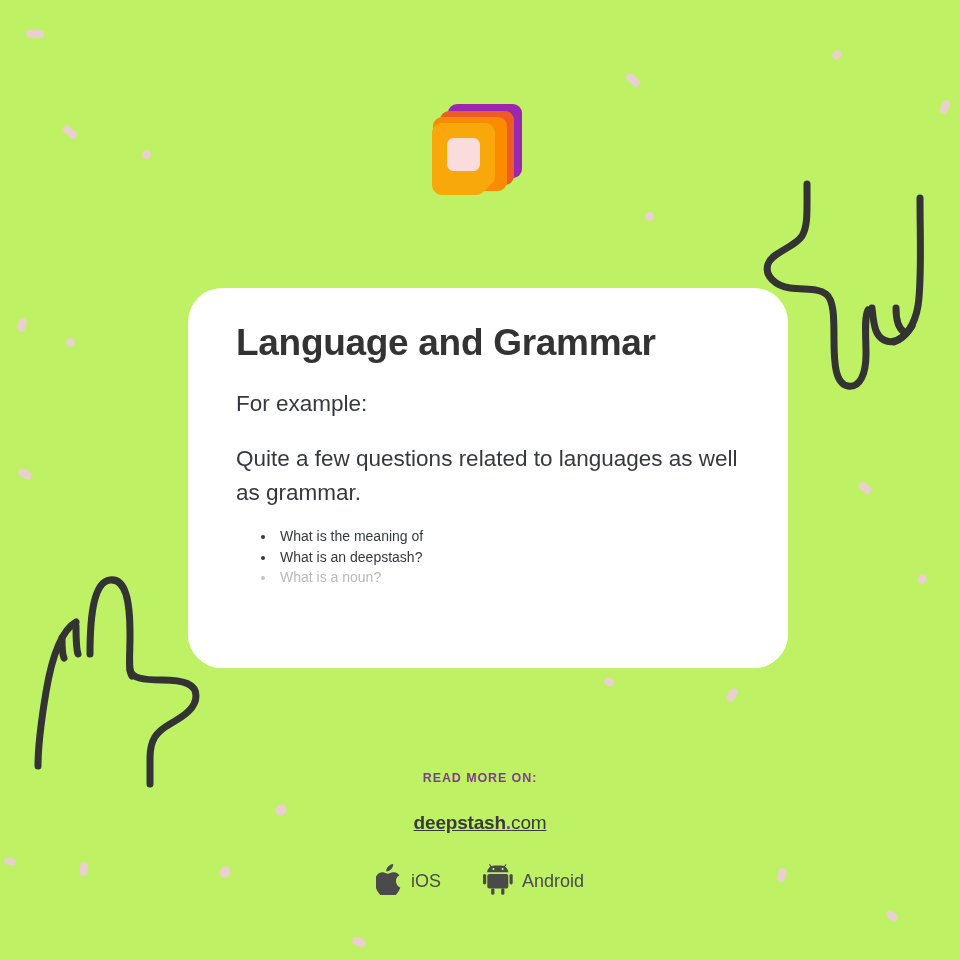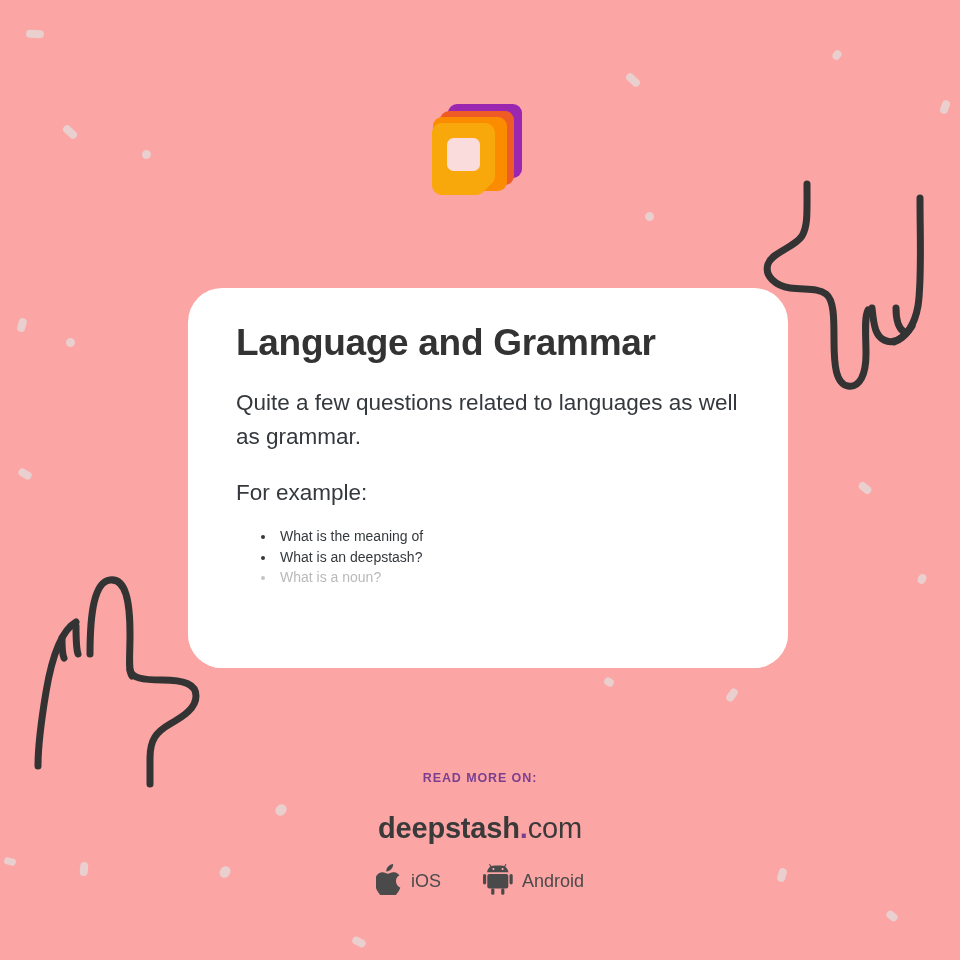--- a/index.html
+++ b/index.html
@@ -119,23 +119,24 @@
     font-weight: bold;
     letter-spacing: 0.9px;
     color: #7b3f8f;
   }
   .wordmark {
     position: absolute;
     left: 0;
     right: 0;
     top: 812px;
     text-align: center;
-    font-size: 29px;
+    font-size: 19px;
     color: #3a3a3a;
     white-space: nowrap;
+    text-decoration: underline;
   }
   .wordmark .brand { font-weight: bold; letter-spacing: -0.2px; }
   .wordmark .dot   { color: #7b3f8f; font-weight: bold; }
   .wordmark .tld   { font-weight: normal; letter-spacing: -0.2px; }
 
   .stores {
     position: absolute;
     left: 0;
     right: 0;
     top: 864px;
@@ -150,21 +151,21 @@
     gap: 9px;
   }
   .store-label {
     font-size: 18px;
     color: #4a4a4a;
   }
 </style>
 </head>
 <body style="background: rgb(249, 220, 219);">
 
-<div class="stage" style="background: #fca5a5;">
+<div class="stage" style="background: #bef264;">
 
   <div class="confetti-layer">
       <div class="dash" style="left: 26px; top: 30px; width: 18px; height: 8px; background: rgb(233, 207, 206); transform: rotate(2deg);"></div>
       <div class="dash" style="left: 62px; top: 128px; width: 16px; height: 8px; background: rgb(233, 207, 206); transform: rotate(42deg);"></div>
       <div class="dash" style="left: 142px; top: 150px; width: 9px; height: 9px; background: rgb(233, 207, 206); transform: rotate(20deg);"></div>
       <div class="dash" style="left: 18px; top: 318px; width: 8px; height: 14px; background: rgb(233, 207, 206); transform: rotate(15deg);"></div>
       <div class="dash" style="left: 66px; top: 338px; width: 9px; height: 9px; background: rgb(233, 207, 206); transform: rotate(10deg);"></div>
       <div class="dash" style="left: 18px; top: 470px; width: 14px; height: 8px; background: rgb(233, 207, 206); transform: rotate(30deg);"></div>
       <div class="dash" style="left: 625px; top: 76px; width: 16px; height: 8px; background: rgb(233, 207, 206); transform: rotate(42deg);"></div>
       <div class="dash" style="left: 833px; top: 50px; width: 8px; height: 10px; background: rgb(233, 207, 206); transform: rotate(35deg);"></div>
@@ -212,22 +213,22 @@
       <rect x="20" y="11" width="74" height="74" rx="9" fill="#ef5b25"></rect>
       <rect x="13" y="17" width="74" height="74" rx="9" fill="#fb8c00"></rect>
       <path d="M12 33 C12 27.5 16.5 23 22 23 H65 C70.5 23 75 27.5 75 33 V76 C75 78.7 73.9 81.3 72 83.2 L63.2 92 C61.3 93.9 58.7 95 56 95 H22 C16.5 95 12 90.5 12 85 Z" fill="#f9a80b"></path>
       <rect x="27" y="38" width="33" height="33" rx="6.5" fill="#f9dcdb"></rect>
     </svg>
   </div>
 
   <div class="card" style="background: rgb(255, 255, 255);">
     <div class="card-inner">
       <div class="card-title">Language and Grammar</div>
+      <p class="card-para tight">For example:</p>
       <p class="card-para">Quite a few questions related to languages as well as grammar.</p>
-      <p class="card-para tight">For example:</p>
       <ul class="card-list">
         <li>What is the meaning of</li>
         <li>What is an deepstash?</li>
         <li class="faded">What is a noun?</li>
       </ul>
     </div>
     <div class="fade-mask"></div>
   </div>
 
   <div class="read-more" style="color: rgb(123, 63, 143);">READ MORE ON:</div>

